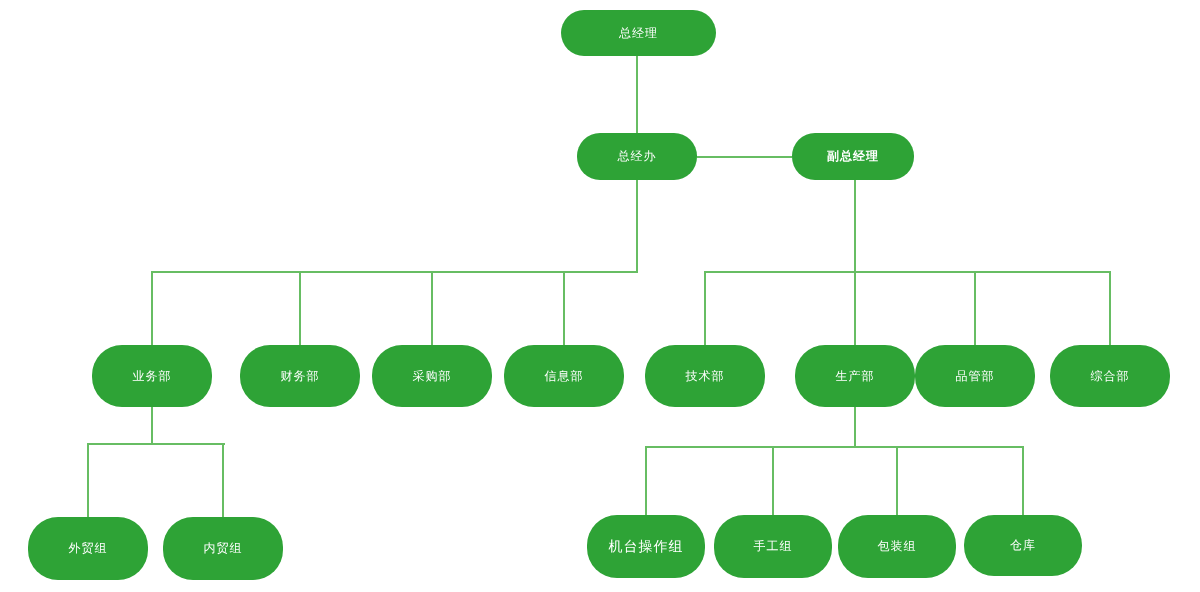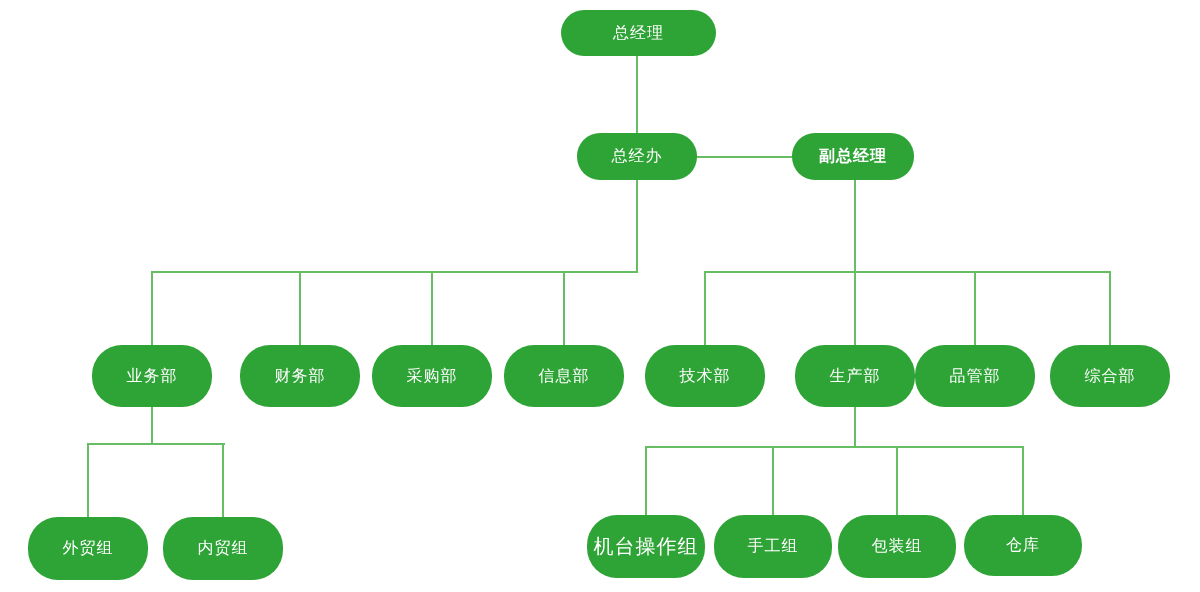--- a/index.html
+++ b/index.html
@@ -14,26 +14,26 @@
     width:1200px;height:592px;
     background:var(--bg);
     font-family:"Liberation Sans","DejaVu Sans",sans-serif;
     overflow:hidden;
   }
   .node{
     position:absolute;
     display:flex;align-items:center;justify-content:center;
     background:var(--node-fill);
     color:var(--text-color);
-    font-size:16px;
+    font-size:12px;
     letter-spacing:1px;
     white-space:nowrap;
     z-index:2;
   }
-  .node.small-text{font-size:20px;}
+  .node.small-text{font-size:14px;}
   .line{position:absolute;background:var(--line-color);z-index:1;}
 </style>
 </head>
 <body>
 
 <div class="canvas">
 
   <div class="line" style="left:636px;top:56px;width:2px;height:77px;"></div>
 
   <div class="line" style="left:697px;top:156px;width:95px;height:2px;"></div>

